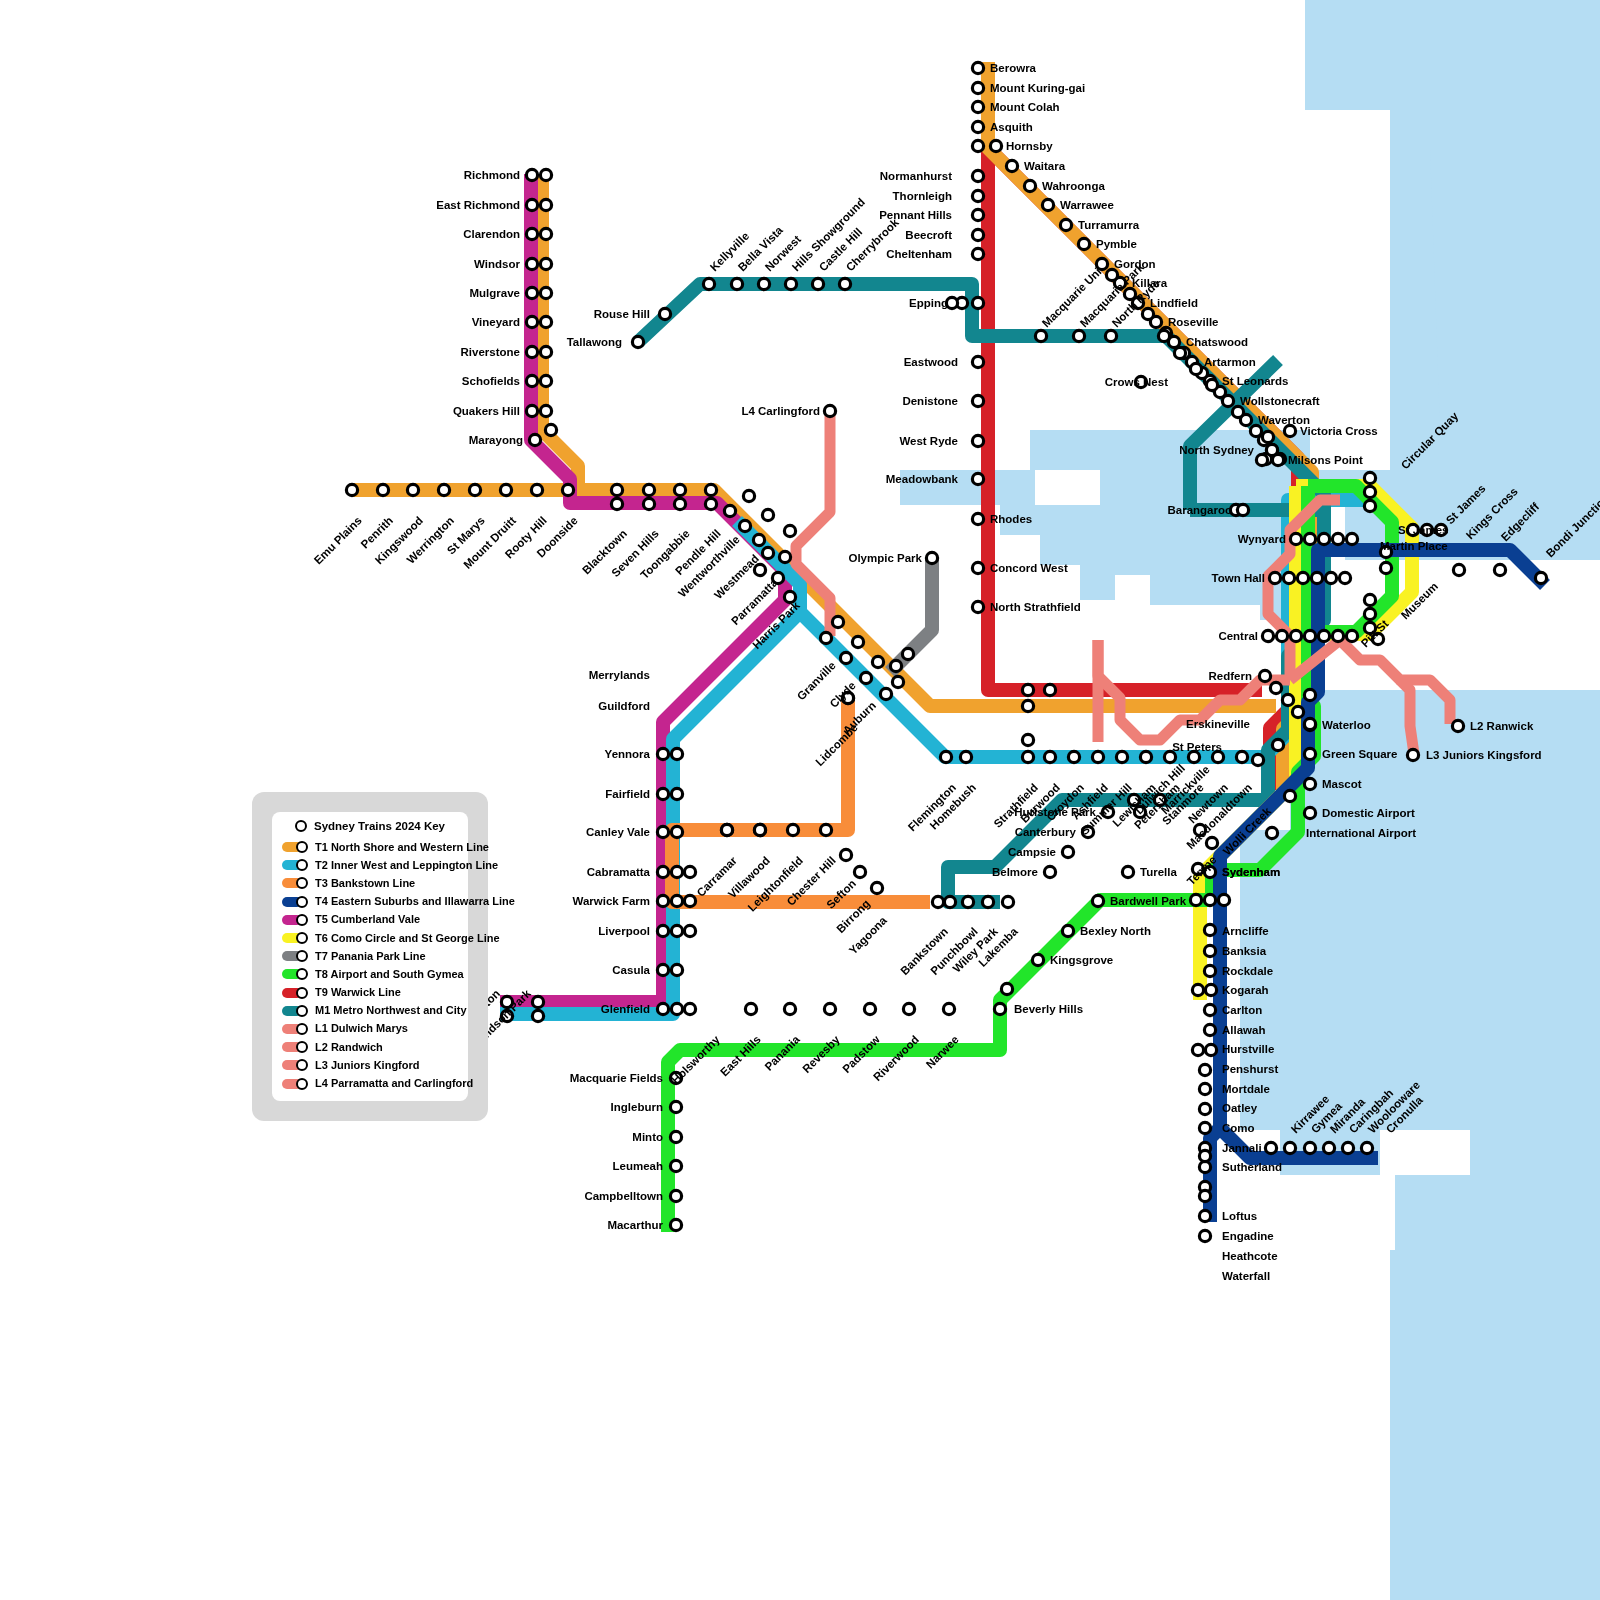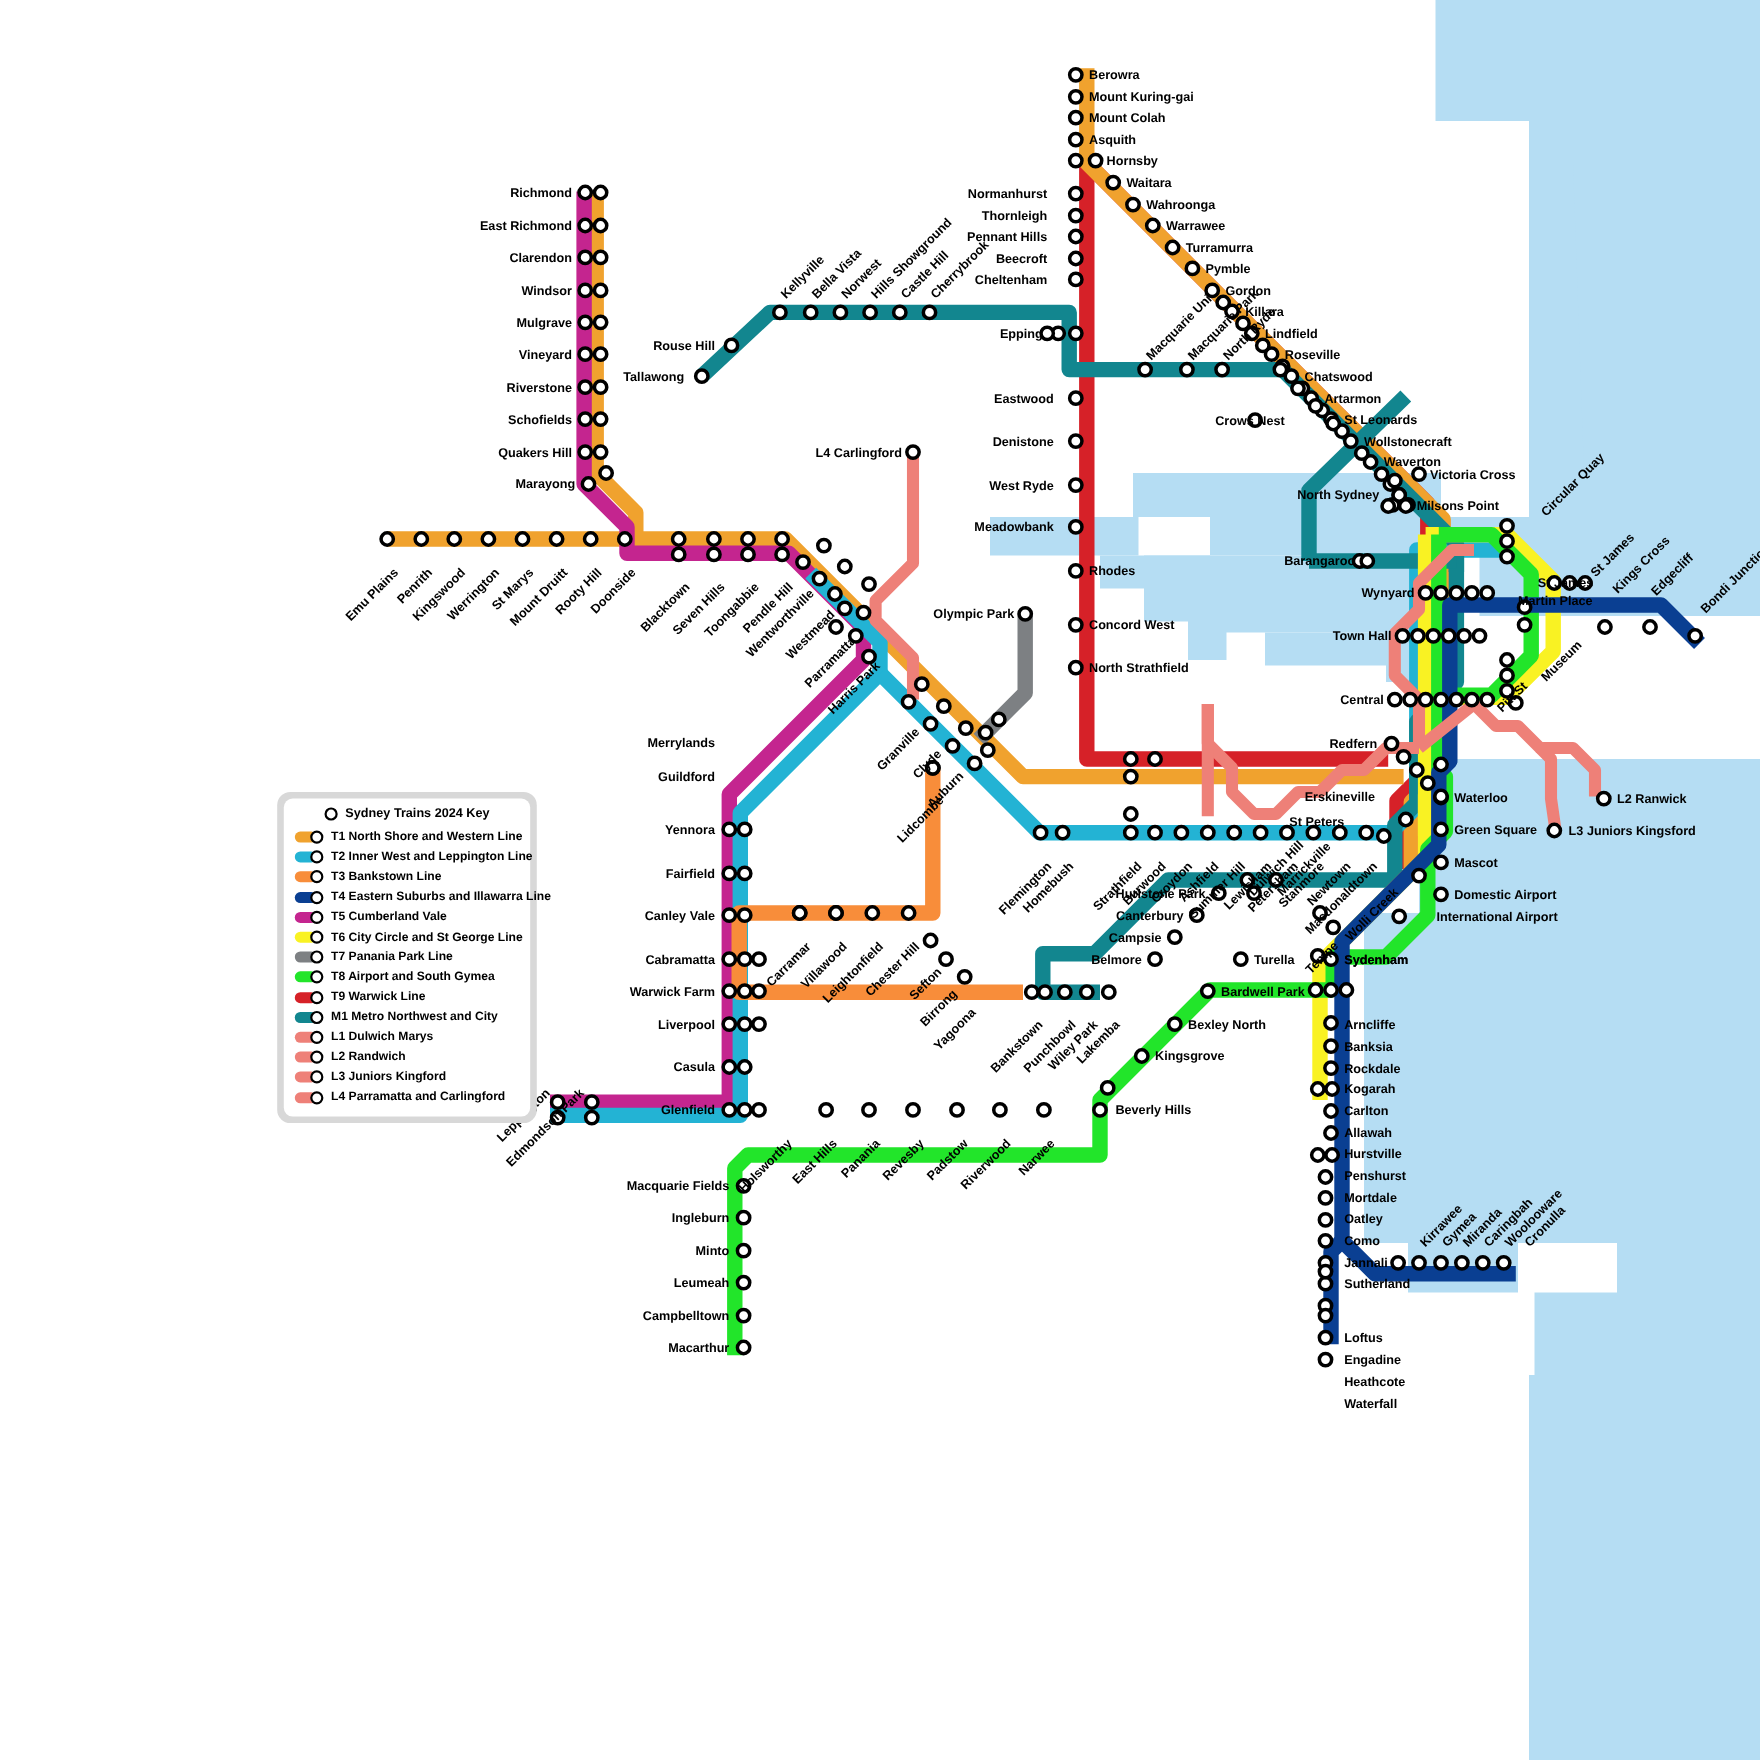--- a/index.html
+++ b/index.html
@@ -4,22 +4,22 @@
 <style>
   html,body{margin:0;padding:0;background:#ffffff;}
   body{width:1600px;height:1600px;position:relative;overflow:hidden;
        font-family:"Liberation Sans",sans-serif;}
   #map{position:absolute;left:0;top:0;width:1600px;height:1600px;}
   .stn-label{font-size:11.5px;font-weight:bold;fill:#000;}
   .stn-label.r{text-anchor:end;}
   .stn-label.l{text-anchor:start;}
 
   
-  #legend{position:absolute;left:252px;top:720px;width:236px;
-          background:#d8d8d8;border-radius:12px;padding:6px;box-sizing:border-box;}
+  #legend{position:absolute;left:252px;top:792px;width:236px;
+          background:#d8d8d8;border-radius:12px;padding:20px;box-sizing:border-box;}
   #legend-inner{background:#ffffff;border-radius:8px;padding:6px 8px 8px 8px;}
   #legend-title{display:flex;align-items:center;justify-content:center;
                 gap:7px;padding:2px 0 6px 0;}
   #legend-title .ttxt{font-size:11.5px;font-weight:bold;color:#000;}
   .legend-row{display:flex;align-items:flex-start;gap:7px;padding:2.6px 0 2.6px 2px;}
   .legend-row .ltxt{font-size:11px;font-weight:bold;color:#000;white-space:nowrap;}
   .swatch{position:relative;width:26px;height:13px;flex:0 0 26px;}
   .swatch .bar{position:absolute;left:0;top:1.5px;width:20px;height:10px;border-radius:5px;}
   .dot{width:12px;height:12px;border-radius:50%;background:#fff;
        border:2.6px solid #000;box-sizing:border-box;flex:0 0 12px;}
@@ -868,21 +868,21 @@
             <span class="bar" style="background: rgb(196, 37, 143);"></span>
             <span class="dot"></span>
           </span>
           <span class="ltxt">T5 Cumberland Vale</span>
         </div>
         <div class="legend-row">
           <span class="swatch">
             <span class="bar" style="background: rgb(249, 242, 35);"></span>
             <span class="dot"></span>
           </span>
-          <span class="ltxt">T6 City Circle and St George Line</span>
+          <span class="ltxt">T6 Como Circle and St George Line</span>
         </div>
         <div class="legend-row">
           <span class="swatch">
             <span class="bar" style="background: rgb(125, 128, 131);"></span>
             <span class="dot"></span>
           </span>
           <span class="ltxt">T7 Panania Park Line</span>
         </div>
         <div class="legend-row">
           <span class="swatch">

